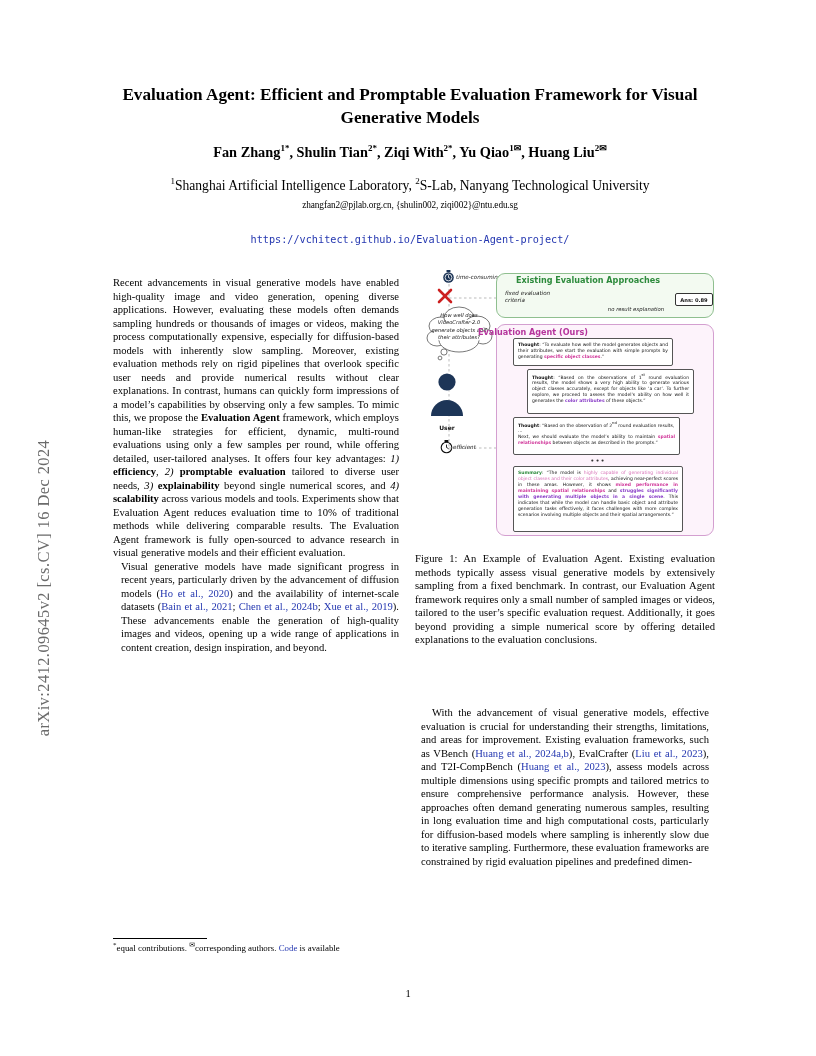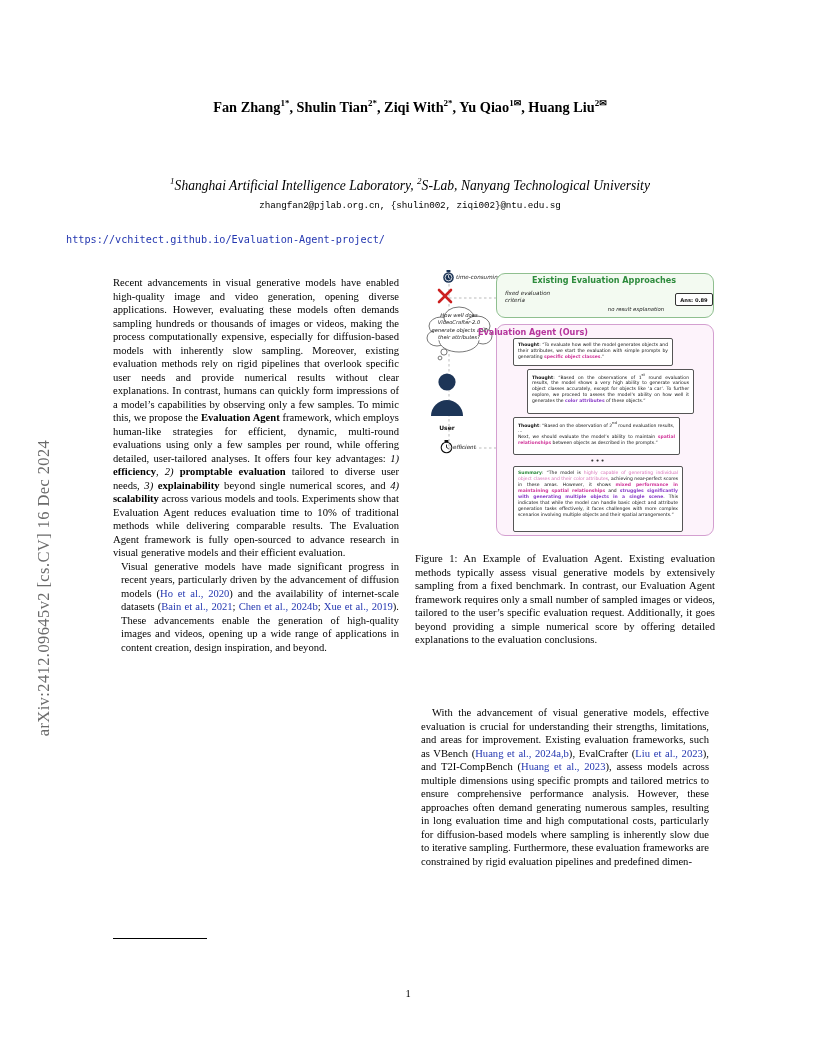--- a/index.html
+++ b/index.html
@@ -33,32 +33,32 @@
   #paper-title{
     font-size:17.2px; font-weight:bold; line-height:1.32;
     margin:0;
   }
   #author-line{
     margin-top:14px; font-size:14.3px; font-weight:bold;
   }
   #author-line sup{ font-size:9px; font-weight:bold; vertical-align:super; }
   #affiliations{
     position:absolute; left:66px; top:176px; width:688px;
-    text-align:center; font-size:13.6px;font-style:italic;
+    text-align:center; font-size:13.6px;
   }
   #affiliations sup{ font-size:9px; vertical-align:super; }
   #emails{
     position:absolute; left:66px; top:200px; width:688px;
     text-align:center;
-    font-family:Liberation Mono, monospace;
+    font-family:Liberation Serif, serif;
     font-size:9.3px; letter-spacing:-0.1px;
   }
   #project-url{
     position:absolute; left:66px; top:234px; width:688px;
-    text-align:left;
+    text-align:center;
     font-family:"DejaVu Sans Mono","Liberation Mono",monospace;
     font-size:10.2px; color:#2437b0; text-decoration:none;
   }
 
   
   .col{ position:absolute; width:286px; font-size:10.6px; line-height:1.275; text-align:justify; }
   #col-left{ left:113px; top:276px; }
 
   h2.abs-head{
     font-size:12.4px; font-weight:bold; text-align:center;
@@ -115,21 +115,21 @@
   #figure svg{ display:block; }
 
   
   #box-existing{
     position:absolute; left:79px; top:5px; width:218px; height:45px;
     border:1.1px solid #8fbf8f; border-radius:9px; background:#f3faf1;
     box-sizing:border-box;
   }
   #existing-title{
     position:absolute; left:79px; top:7px; width:184px;
-    text-align:center; font-size:8.1px; font-weight:bold; color:#2e8b3d;margin-left:16px;
+    text-align:center; font-size:8.1px; font-weight:bold; color:#2e8b3d;
   }
   #fixed-criteria{
     position:absolute; left:88px; top:22px; width:56px;
     font-size:5.6px; font-style:italic; color:#222; line-height:1.25;
   }
   #no-explanation{
     position:absolute; left:182px; top:38px; width:74px;
     font-size:5.3px; font-style:italic; color:#222; text-align:center;
   }
   #ans-box{
@@ -189,20 +189,21 @@
   }
 </style>
 </head>
 <body>
 
 <div class="page">
 
   <div id="arxiv-stamp">arXiv:2412.09645v2  [cs.CV]  16 Dec 2024</div>
 
   <div id="title-block">
+    <div id="paper-title">Evaluation Agent: Efficient and Promptable Evaluation Framework for Visual Generative Models</div>
     <div id="author-line">
       <span><span>Fan Zhang</span><sup>1*</sup></span>, <span><span>Shulin Tian</span><sup>2*</sup></span>, <span><span>Ziqi With</span><sup>2*</sup></span>, <span><span>Yu Qiao</span><sup>1✉</sup></span>, <span><span>Huang Liu</span><sup>2✉</sup></span>
     </div>
   </div>
 
   <div id="affiliations">
     <sup>1</sup><span>Shanghai Artificial Intelligence Laboratory, </span><sup>2</sup><span>S-Lab, Nanyang Technological University</span>
   </div>
 
   <div id="emails">zhangfan2@pjlab.org.cn, {shulin002, ziqi002}@ntu.edu.sg</div>
@@ -212,20 +213,23 @@
   <div class="col" id="col-left">
     <div id="abstract-body">
       <span>Recent advancements in visual generative models have enabled high-quality image and video generation, opening diverse applications. However, evaluating these models often demands sampling hundreds or thousands of images or videos, making the process computationally expensive, especially for diffusion-based models with inherently slow sampling. Moreover, existing evaluation methods rely on rigid pipelines that overlook specific user needs and provide numerical results without clear explanations. In contrast, humans can quickly form impressions of a model’s capabilities by observing only a few samples. To mimic this, we propose the </span><b>Evaluation Agent</b><span> framework, which employs human-like strategies for efficient, dynamic, multi-round evaluations using only a few samples per round, while offering detailed, user-tailored analyses. It offers four key advantages: </span><i>1)</i> <b>efficiency</b><span>, </span><i>2)</i> <b>promptable evaluation</b><span> tailored to diverse user needs, </span><i>3)</i> <b>explainability</b><span> beyond single numerical scores, and </span><i>4)</i> <b>scalability</b><span> across various models and tools. Experiments show that Evaluation Agent reduces evaluation time to 10% of traditional methods while delivering comparable results. The Evaluation Agent framework is fully open-sourced to advance research in visual generative models and their efficient evaluation.</span>
     </div>
 
 
     <p class="body"><span>Visual generative models have made significant progress in recent years, particularly driven by the advancement of diffusion models (</span><a class="cite" href="#">Ho et al., 2020</a><span>) and the availability of internet-scale datasets (</span><a class="cite" href="#">Bain et al., 2021</a><span>; </span><a class="cite" href="#">Chen et al., 2024b</a><span>; </span><a class="cite" href="#">Xue et al., 2019</a><span>). These advancements enable the generation of high-quality images and videos, opening up a wide range of applications in content creation, design inspiration, and beyond.</span></p>
   </div>
 
   <div id="footnote-rule"></div>
+  <div id="footnote">
+    <sup>*</sup><span>equal contributions. </span><sup>✉</sup><span>corresponding authors.   </span><a class="cite" href="#">Code</a><span> is available</span>
+  </div>
 
   <div id="figure">
 
     <svg width="300" height="272" viewBox="0 0 300 272">
 
       <g transform="translate(26,4)">
         <rect x="3.5" y="-2" width="4" height="2.2" rx="0.6" fill="#1d3557"></rect>
         <circle cx="5.5" cy="5.5" r="5.3" fill="#1d3557"></circle>
         <circle cx="5.5" cy="5.5" r="3.4" fill="none" stroke="#fff" stroke-width="0.8"></circle>
         <line x1="5.5" y1="5.5" x2="5.5" y2="3.2" stroke="#fff" stroke-width="0.8"></line>

